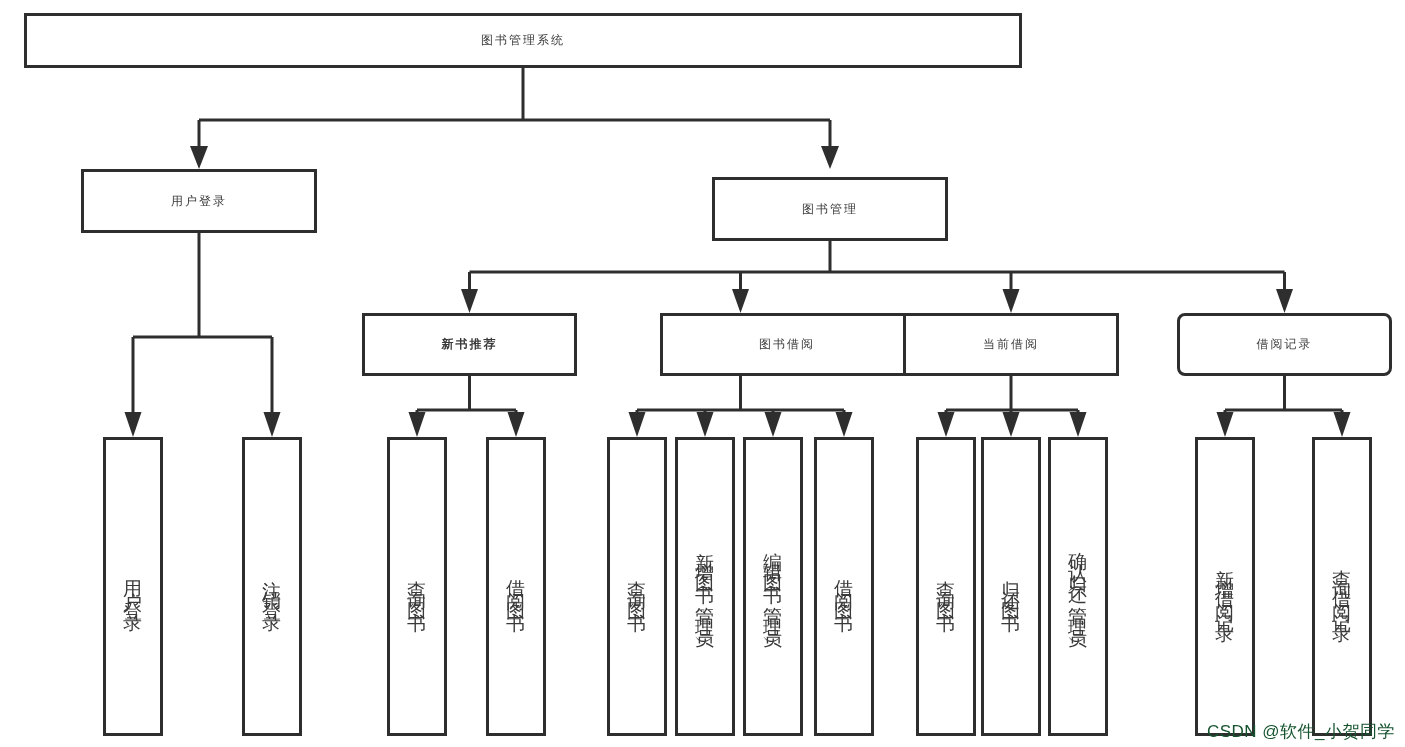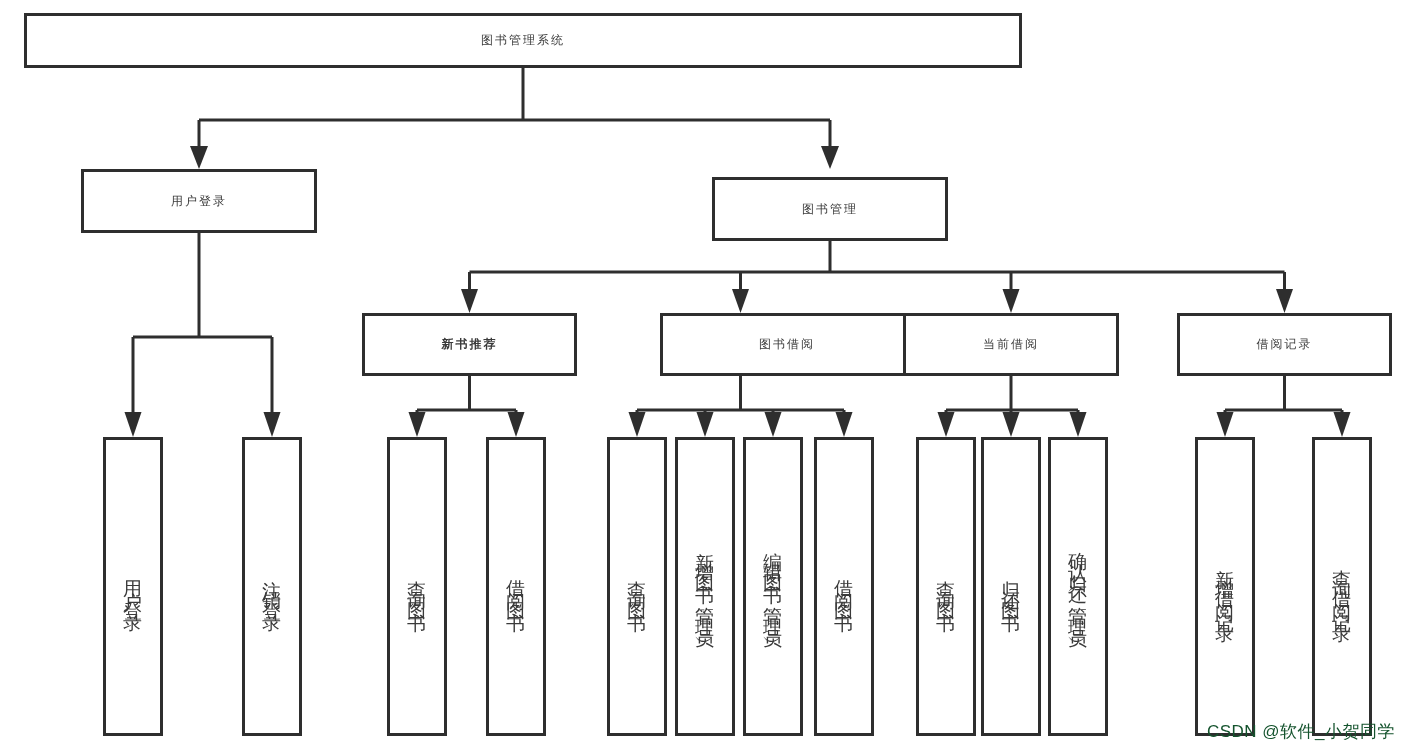--- a/index.html
+++ b/index.html
@@ -107,21 +107,21 @@
   </svg>
 
   <div class="node h" style="left:24px; top:13px; width:998px; height:55px;">图书管理系统</div>
 
   <div class="node h" style="left:81px; top:169px; width:236px; height:64px;">用户登录</div>
   <div class="node h" style="left:712px; top:177px; width:236px; height:64px;">图书管理</div>
 
   <div class="node h" style="left:362px; top:313px; width:215px; height:63px;font-weight:bold;">新书推荐</div>
   <div class="node h" style="left:660px; top:313px; width:254px; height:63px;">图书借阅</div>
   <div class="node h" style="left:903px; top:313px; width:216px; height:63px;">当前借阅</div>
-  <div class="node h" style="left:1177px; top:313px; width:215px; height:63px;">借阅记录</div>
+  <div class="node h" style="left:1177px; top:313px; width:215px; height:63px;border-radius:8px;">借阅记录</div>
 
   <div class="node v" style="left:103px; top:437px; width:60px; height:299px;">用户登录</div>
   <div class="node v" style="left:242px; top:437px; width:60px; height:299px;">注销登录</div>
 
   <div class="node v" style="left:387px; top:437px; width:60px; height:299px;">查询图书</div>
   <div class="node v" style="left:486px; top:437px; width:60px; height:299px;">借阅图书</div>
 
   <div class="node v" style="left:607px; top:437px; width:60px; height:299px;">查询图书</div>
   <div class="node v" style="left:675px; top:437px; width:60px; height:299px;">新增图书（管理员）</div>
   <div class="node v" style="left:743px; top:437px; width:60px; height:299px;">编辑图书（管理员）</div>

